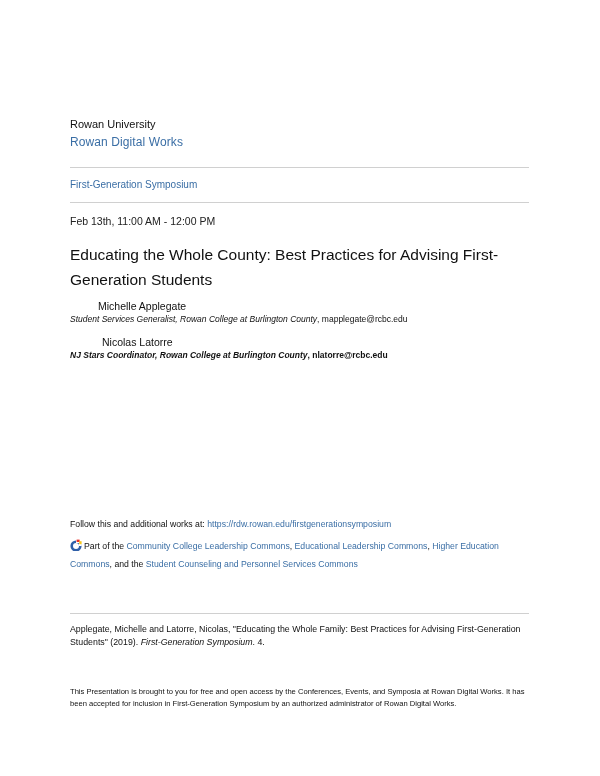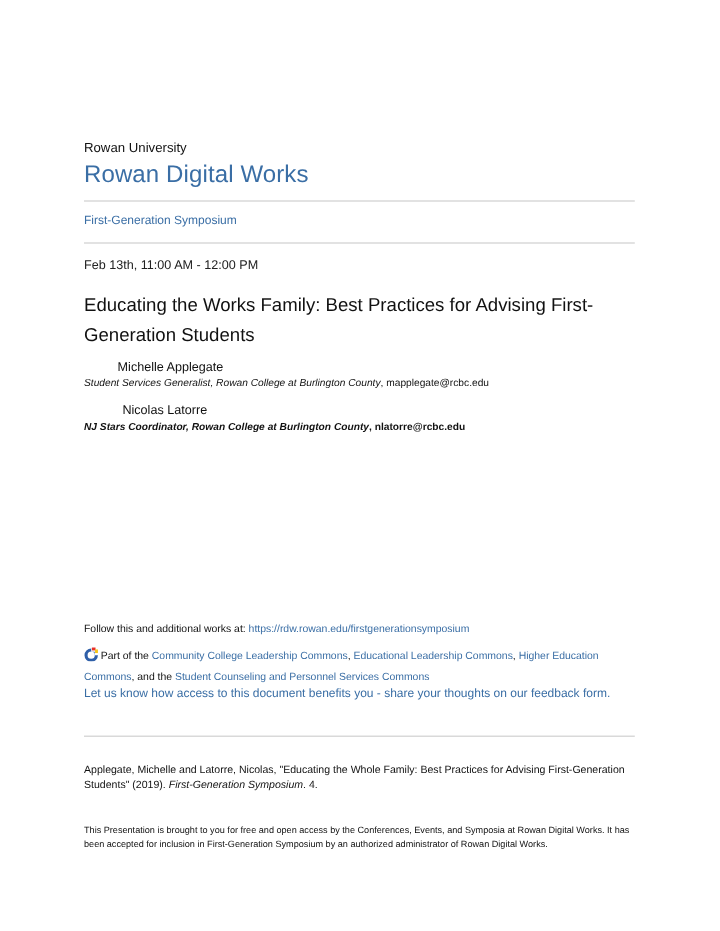--- a/index.html
+++ b/index.html
@@ -29,21 +29,21 @@
       height: 1px;
       background: #d0d0d0;
     }
     #univ {
       left: 70px; top: 102px;
       font-size: 11px;
       color: #111;
     }
     #site {
       left: 70px; top: 119px;
-      font-size: 20px;
+      font-size: 12px;
       color: #3a6ea5;
       letter-spacing: 0.1px;
     }
     #series {
       left: 70px; top: 163px;
       font-size: 10px;
       color: #3a6ea5;
     }
     #date {
       left: 70px; top: 199px;
@@ -97,21 +97,20 @@
       font-size: 10px;
       line-height: 17px;
       color: #3a6ea5;
     }
     #citation {
       left: 70px; top: 607px;
       width: 470px;
       font-size: 8.8px;
       line-height: 13px;
       color: #111;
-      margin-top: 12px;
     }
     #citation i { font-style: italic; }
     #notice {
       left: 70px; top: 670px;
       width: 470px;
       font-size: 7.6px;
       line-height: 11.5px;
       color: #111;
     }
   </style>
@@ -124,41 +123,40 @@
   <a id="site" class="abs link">Rowan Digital Works</a>
 
   <div class="rule" style="top:151px;"></div>
 
   <a id="series" class="abs link">First-Generation Symposium</a>
 
   <div class="rule" style="top:186px;"></div>
 
   <div id="date" class="abs">Feb 13th, 11:00 AM - 12:00 PM</div>
 
-  <div id="title" class="abs">Educating the Works Family: Best Practices for Advising First-Generation Students</div>
+  <div id="title" class="abs">Educating the Whole County: Best Practices for Advising First-Generation Students</div>
 
   <div class="author-name" style="top:284px;padding-left:28px;">Michelle Applegate</div>
   <div class="author-aff" style="top:298px;"><i>Student Services Generalist, Rowan College at Burlington County</i>, <span>mapplegate@rcbc.edu</span></div>
 
   <div class="author-name" style="top:320px;margin-left:32px;">Nicolas Latorre</div>
   <div class="author-aff" style="top:334px;font-weight:bold;"><i>NJ Stars Coordinator, Rowan College at Burlington County</i>, <span>nlatorre@rcbc.edu</span></div>
 
   <div id="partof" class="abs"><span class="bp-icon"><svg width="12" height="12" viewBox="0 0 12 12">
       <circle cx="6" cy="7" r="4.3" fill="none" stroke="#2f5fa8" stroke-width="2.6"></circle>
       <path d="M6 2.7 L10.3 2.7 L10.3 7" fill="none" stroke="#ffffff" stroke-width="2.8"></path>
       <rect x="6.6" y="0.6" width="3" height="2.4" fill="#e8312a"></rect>
       <rect x="9.2" y="2.2" width="2.4" height="3" fill="#f5c518"></rect>
     </svg></span><span>Part of the</span> <a class="link">Community College Leadership Commons</a><span>, </span><a class="link">Educational Leadership Commons</a><span>, </span><a class="link">Higher Education Commons</a><span>, and the </span><a class="link">Student Counseling and Personnel Services Commons</a></div>
 
   <div id="follow" class="abs">
     <span>Follow this and additional works at:</span>
     <a class="link">https://rdw.rowan.edu/firstgenerationsymposium</a>
   </div>
 
-  <a id="feedback" class="abs link">Let us know how access to this document benefits you - share your thoughts on our feedback form.</a>
 
   <div class="rule" style="top:597px;"></div>
 
   <div id="citation" class="abs"><span>Applegate, Michelle and Latorre, Nicolas,</span> <span>"Educating the Whole Family: Best Practices for Advising First-Generation Students" (2019).</span> <i>First-Generation Symposium</i><span>. 4.</span><br></div>
 
   <div id="notice" class="abs">This Presentation is brought to you for free and open access by the Conferences, Events, and Symposia at Rowan Digital Works. It has been accepted for inclusion in First-Generation Symposium by an authorized administrator of Rowan Digital Works.</div>
 
 </div>
 
 </body></html>

